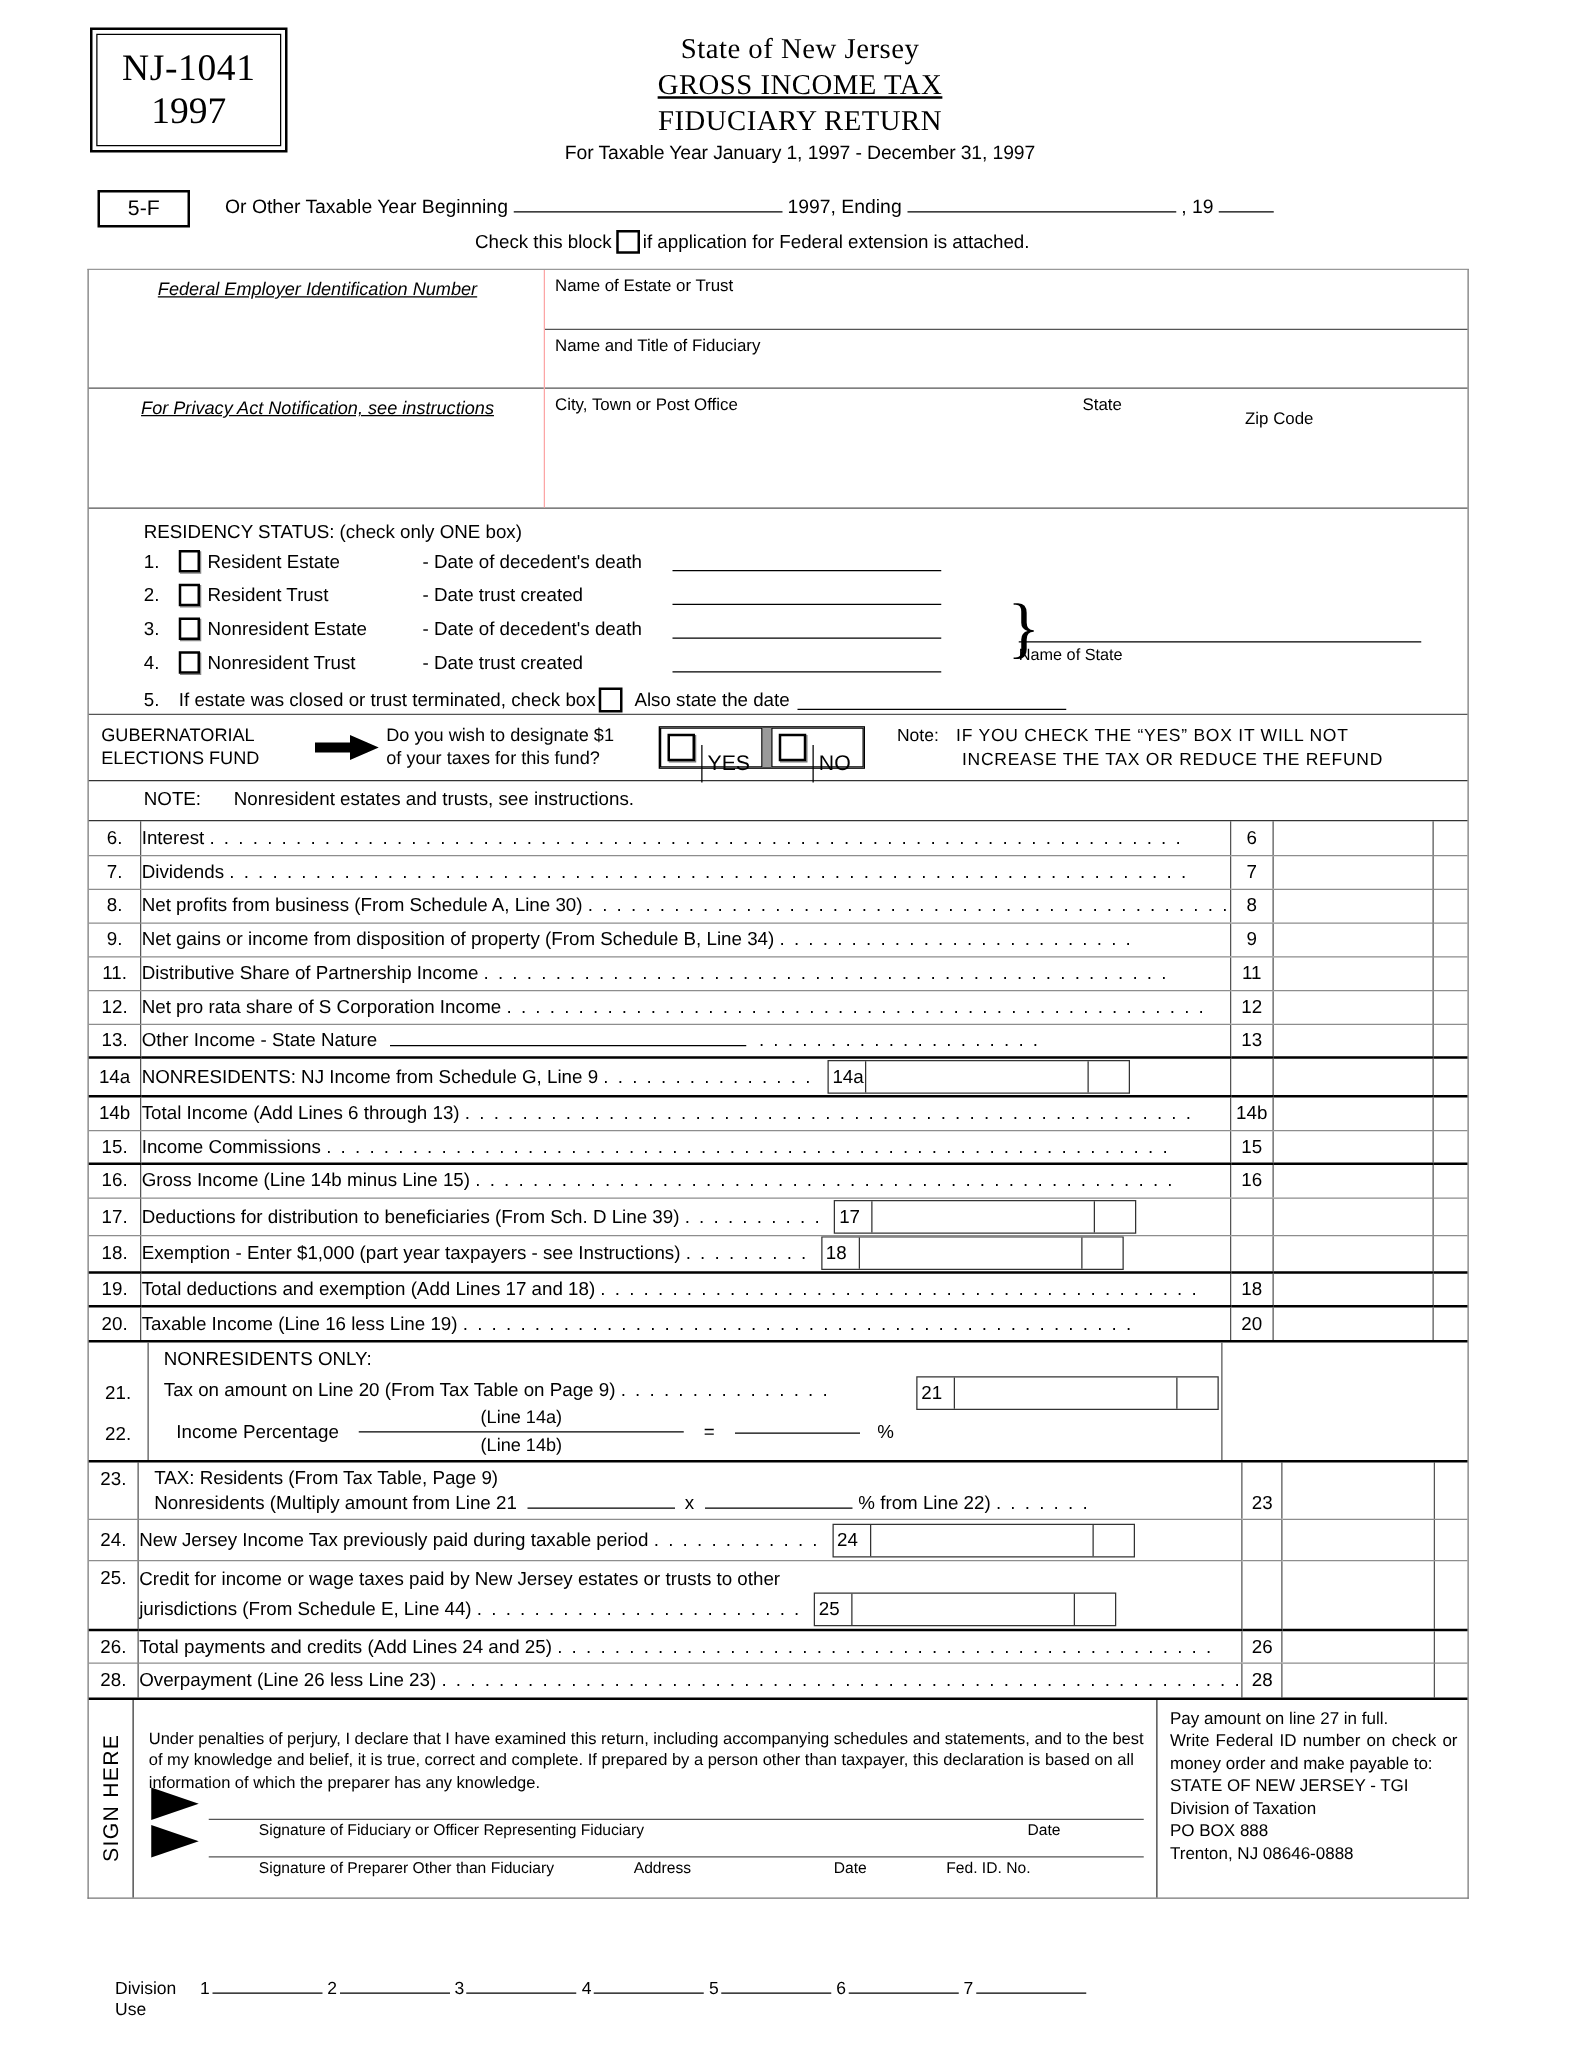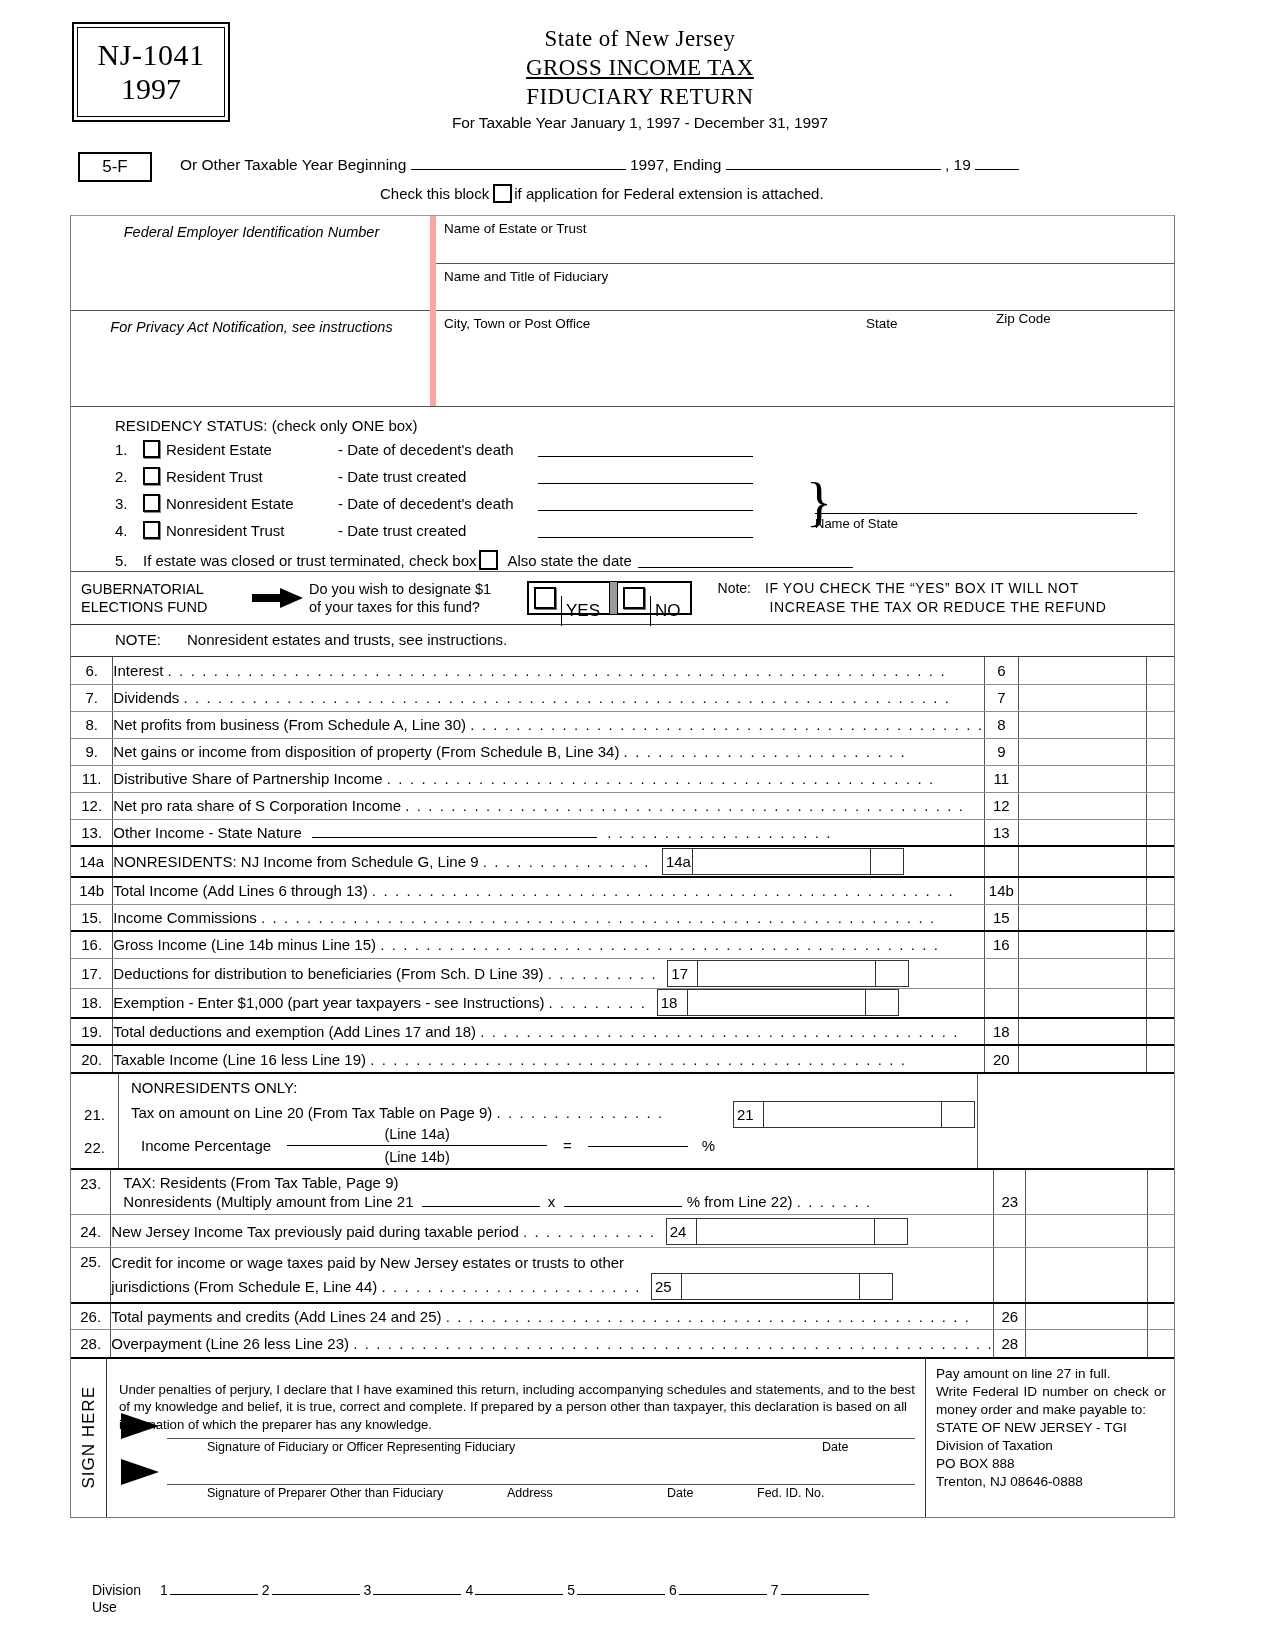--- a/index.html
+++ b/index.html
@@ -76,40 +76,40 @@
   .frame {
     position: absolute; left: 70px; top: 215px;
     width: 1105px;
     border: 1px solid #777;
     border-top: 1px solid #999;
   }
 
   
   .idblock { display: flex; border-bottom: 1px solid #555; }
   .idblock-left {
-    width: 365px; border-right: 6px solid #fca5a5;
-    display: flex; flex-direction: column;
+    width: 365px; border-right: 1px solid #fca5a5;
+    display: flex; flex-direction: column; text-decoration: underline;
   }
   .idb-cell {
     height: 95px; padding: 8px 10px 0 12px;
     font-size: 14.5px; font-style: italic;
     font-family: "Liberation Sans", sans-serif;
   }
   .idb-cell.top { border-bottom: 1px solid #555; text-align: center; }
   .idb-cell.bot { text-align: center; }
   .idblock-right { flex: 1; display: flex; flex-direction: column; }
   .idr-cell {
     height: 47.5px; padding: 5px 0 0 8px;
     font-size: 13.5px;
     border-bottom: 1px solid #555;
   }
   .idr-cell.last { border-bottom: none; }
   .idr-statezip { position: relative; }
   .idr-statezip .lbl-state { position: absolute; left: 430px; top: 5px; }
-  .idr-statezip .lbl-zip { position: absolute; left: 560px; top: 0; }
+  .idr-statezip .lbl-zip { position: absolute; left: 560px; top: 16px; }
 
   
   .residency {
     padding: 8px 0 6px 0;
     border-bottom: 1px solid #555;
     position: relative;
     height: 165px;
   }
   .res-title { font-size: 15px; margin: 2px 0 3px 44px; }
   .res-row {
@@ -263,21 +263,21 @@
     width: 36px; border-right: 1px solid #333;
     display: flex; align-items: center; justify-content: center;
   }
   .sig-here span {
     writing-mode: vertical-rl; transform: rotate(180deg);
     font-size: 17px; letter-spacing: 1px;
   }
   .sig-main { flex: 1; padding: 6px 10px 0 12px; position: relative; border-right: 1px solid #333; }
   .sig-decl { font-size: 13.2px; line-height: 1.35; margin-top: 16px; }
   .sig-line-wrap { position: absolute; left: 12px; right: 10px; }
-  .sig-line-wrap.one { top: 64px; }
+  .sig-line-wrap.one { top: 80px; }
   .sig-line-wrap.two { top: 110px; }
   .sig-arrow { position: absolute; left: 0; top: -12px; }
   .sig-rule { margin-left: 48px; border-bottom: 1px solid #555; height: 16px; }
   .sig-caps { margin-left: 48px; position: relative; height: 18px; font-size: 12.5px; }
   .sig-caps .cap { position: absolute; top: 1px; }
   .sig-pay {
     width: 248px; padding: 6px 8px 0 10px;
     font-size: 13.6px; line-height: 1.33;
   }
   .sig-pay .justify { text-align: justify; }

